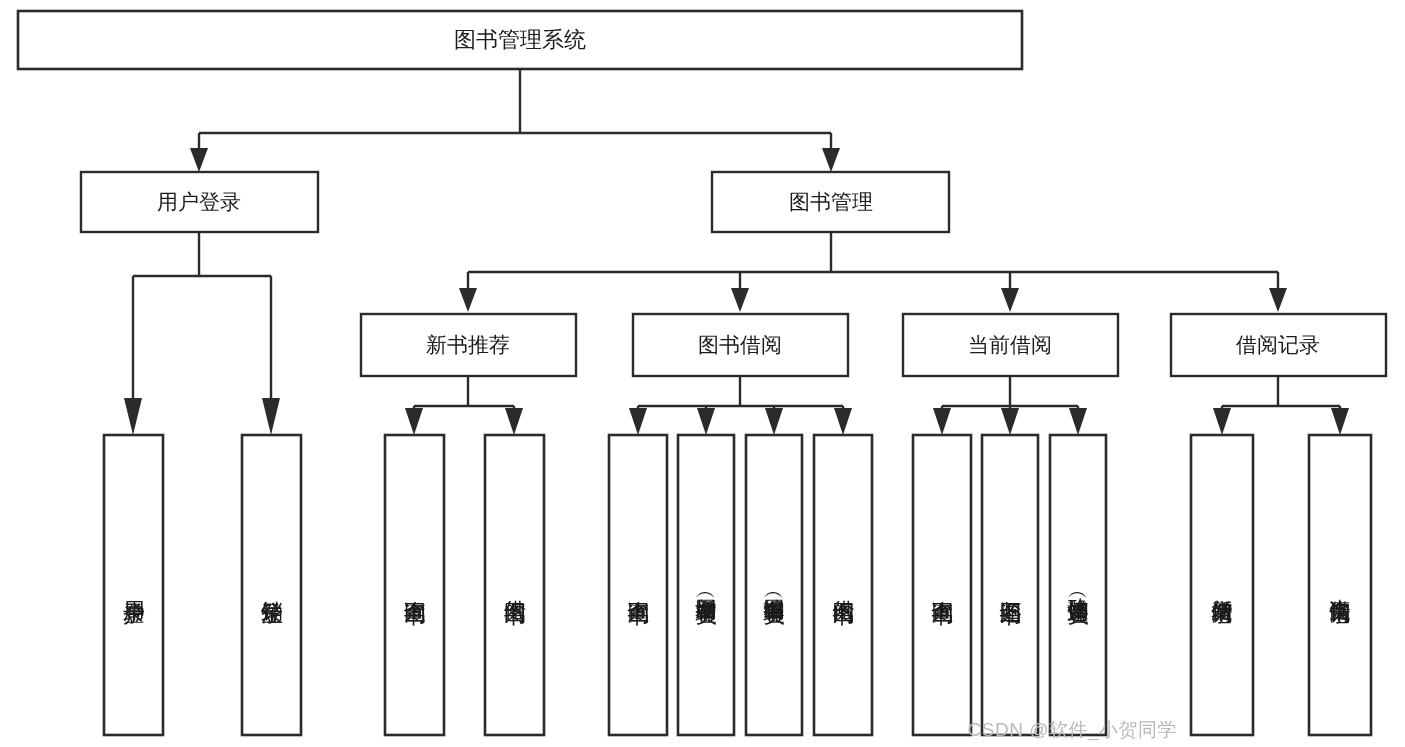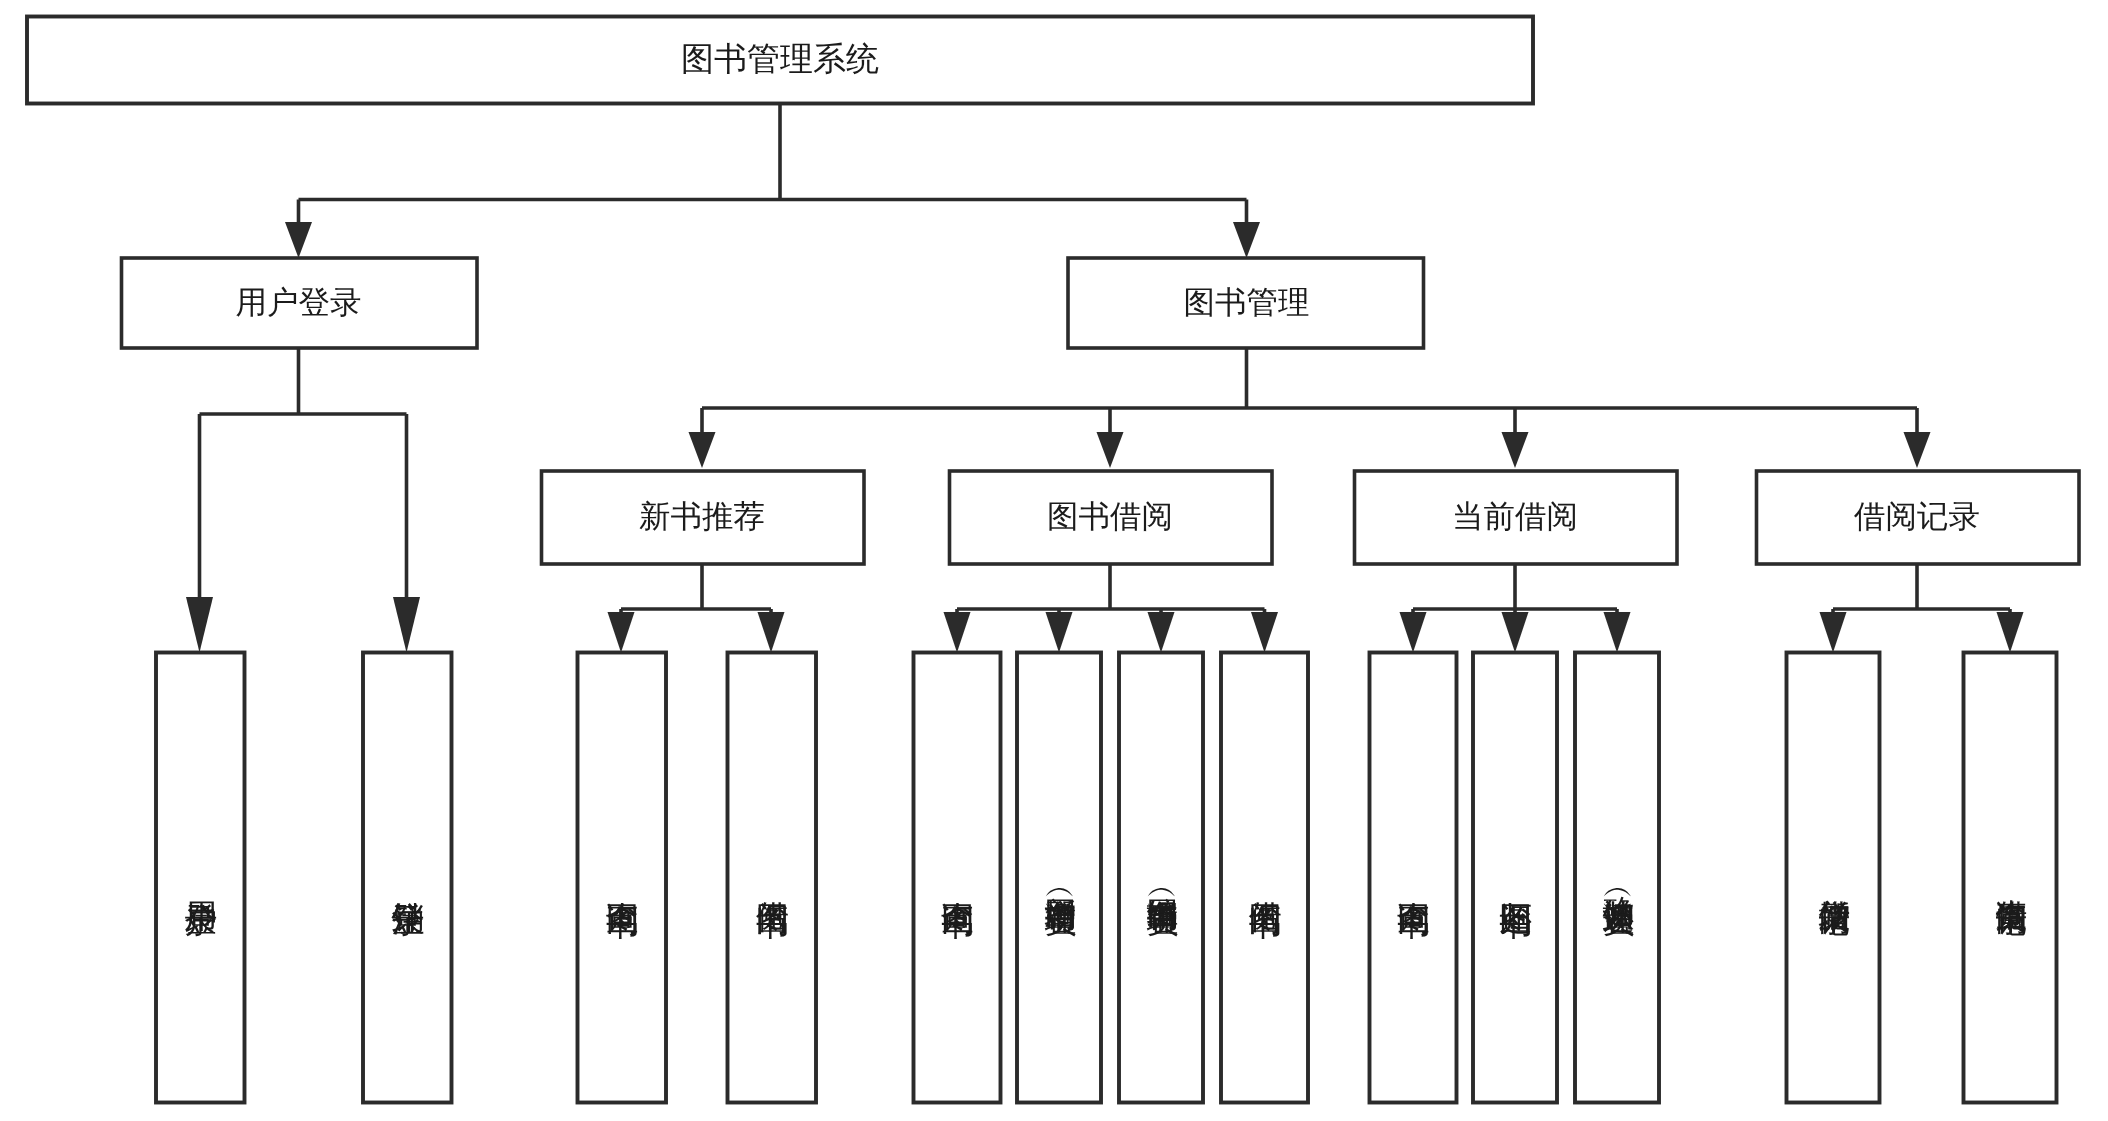--- a/index.html
+++ b/index.html
@@ -228,13 +228,14 @@
   <div class="leaf-label small" style="left:746px; top:435px; width:56px; height:300px;">编辑图书（管理员）</div>
   <div class="leaf-label" style="left:814px; top:435px; width:58px; height:300px;">借阅图书</div>
 
   <div class="leaf-label" style="left:913px; top:435px; width:58px; height:300px;">查询图书</div>
   <div class="leaf-label" style="left:982px; top:435px; width:56px; height:300px;">归还图书</div>
   <div class="leaf-label small" style="left:1050px; top:435px; width:56px; height:300px;">确认归还（管理员）</div>
 
   <div class="leaf-label small" style="left:1191px; top:435px; width:62px; height:300px;">新增借阅记录</div>
   <div class="leaf-label small" style="left:1309px; top:435px; width:62px; height:300px;">查询借阅记录</div>
 
+  <div class="watermark">CSDN @软件_小贺同学</div>
 </div>
 
 </body></html>

